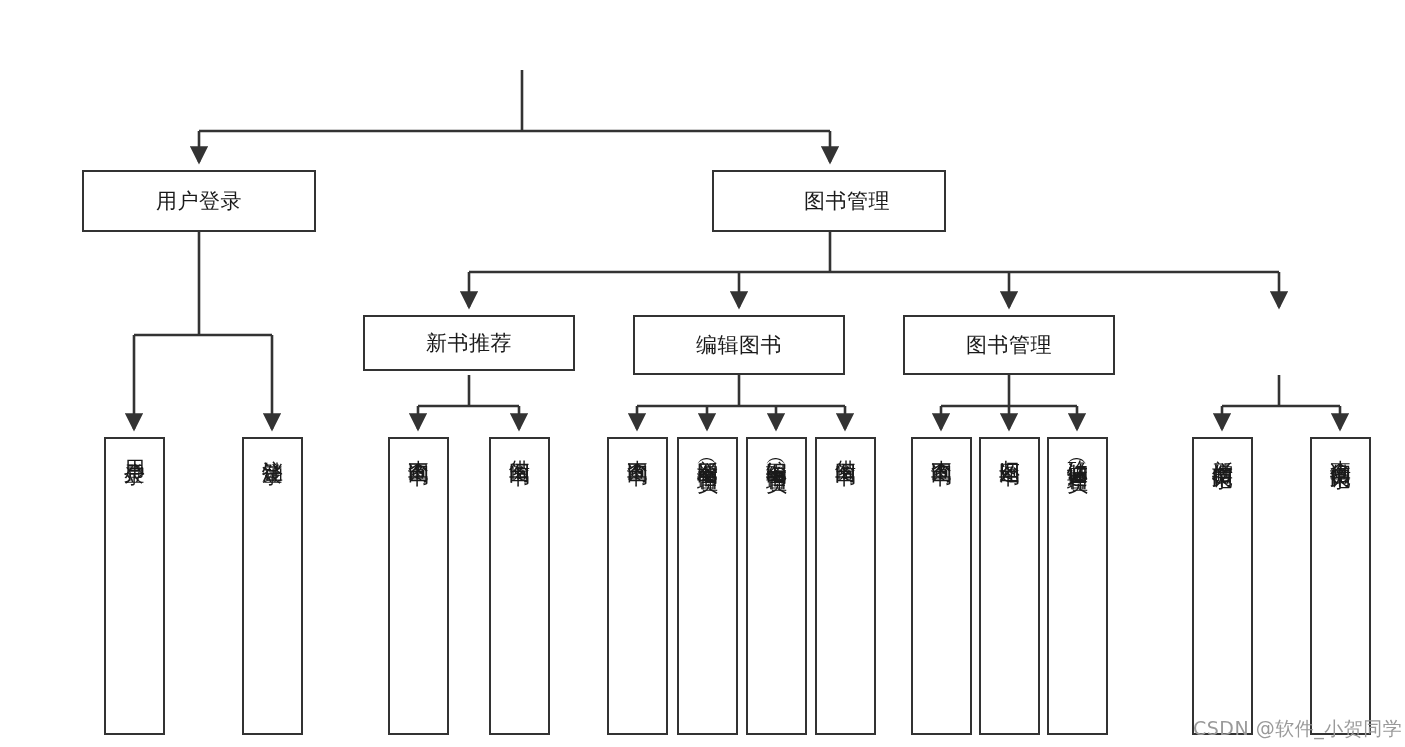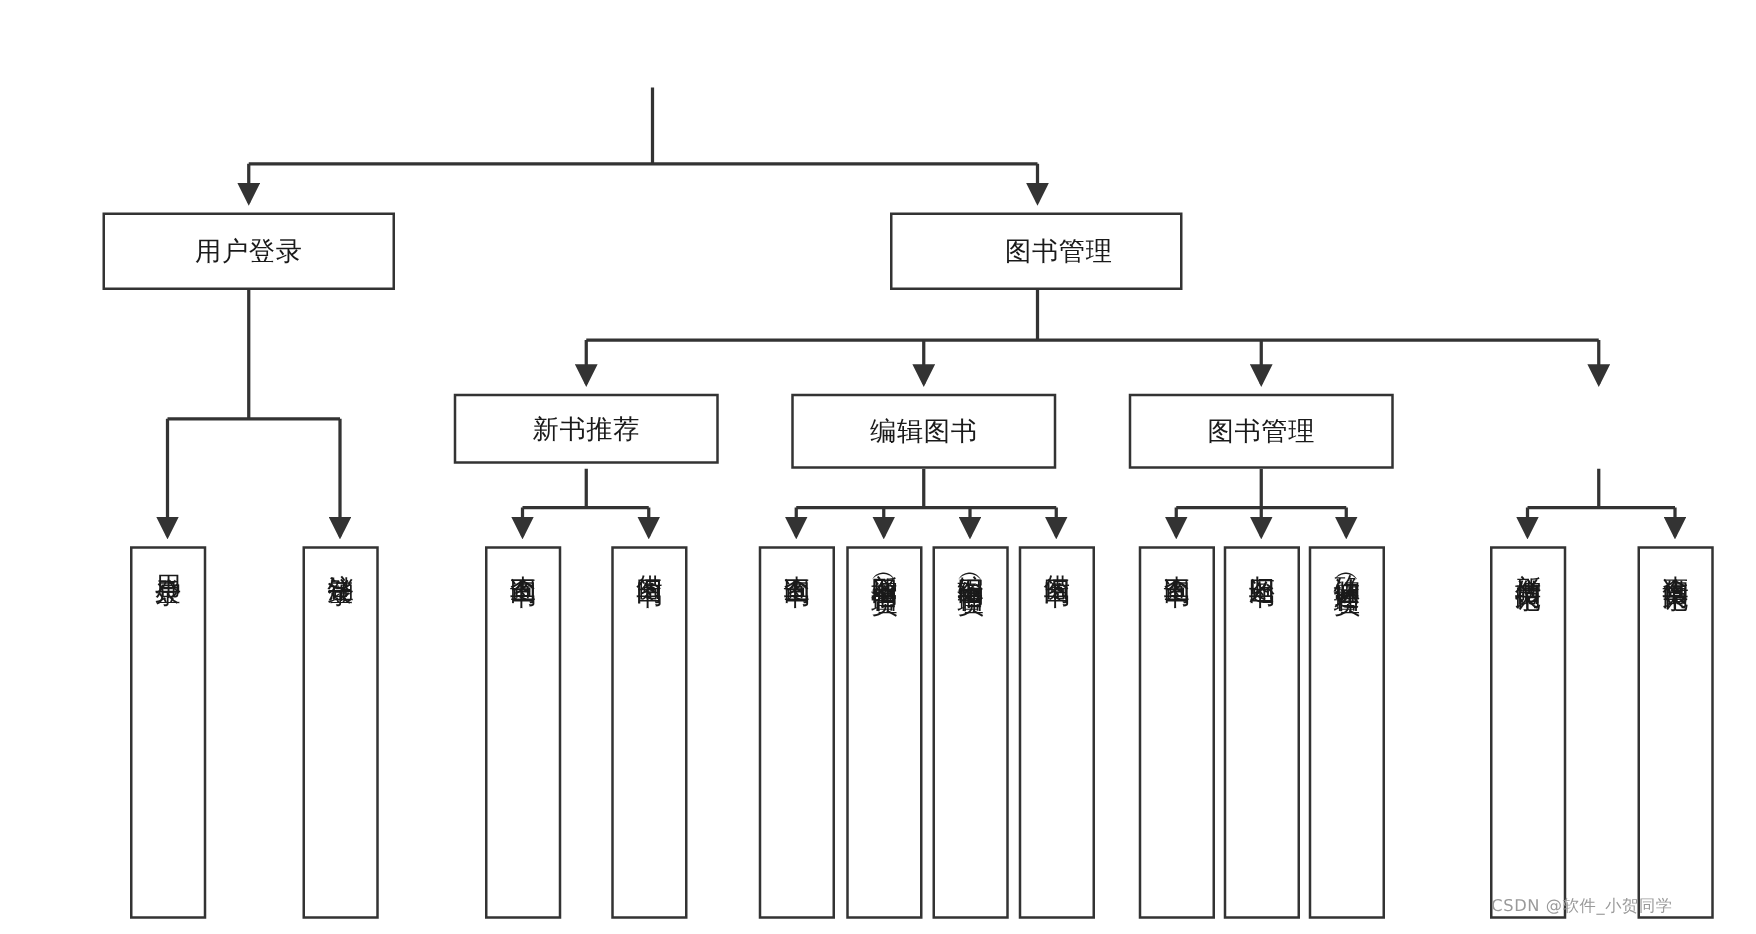--- a/index.html
+++ b/index.html
@@ -53,21 +53,21 @@
     writing-mode: vertical-rl;
     text-orientation: upright;
     font-size: 21px;
     line-height: 1.05;
     letter-spacing: 2px;
     white-space: nowrap;
   }
   .node.root .label { font-size: 22px; }
   .watermark {
     position: absolute;
-    font-size: 13px;
+    font-size: 19px;
     color: #9a9a9a;
     letter-spacing: 0.5px;
     white-space: nowrap;
     user-select: none;
   }
 </style>
 </head>
 <body>
 
 <div id="diagram-root">

